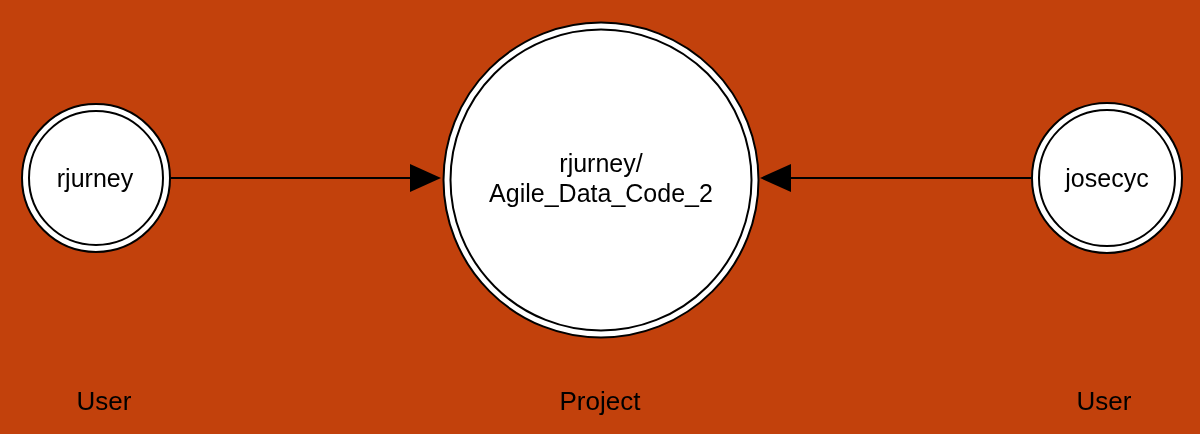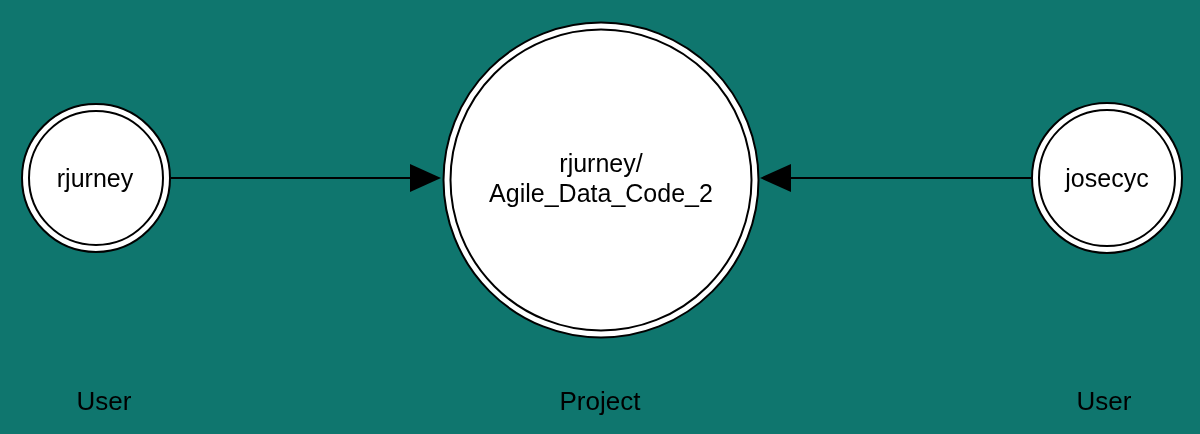--- a/index.html
+++ b/index.html
@@ -8,21 +8,21 @@
     background: #ffffff;
     width: 1200px;
     height: 434px;
     overflow: hidden;
     font-family: "Liberation Sans", sans-serif;
   }
   .canvas {
     position: relative;
     width: 1200px;
     height: 434px;
-    background: #0f766e;
+    background: #c2410c;
   }
   svg text {
     fill: #000000;
     font-family: "Liberation Sans", sans-serif;
   }
   .node-circle {
     fill: #ffffff;
     stroke: #000000;
     stroke-width: 2;
   }

